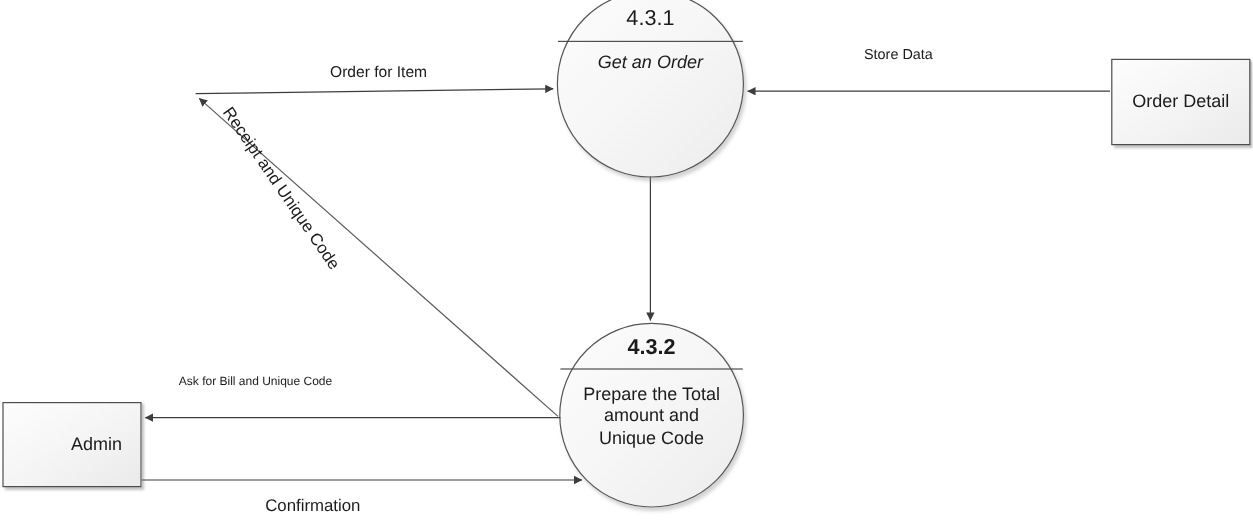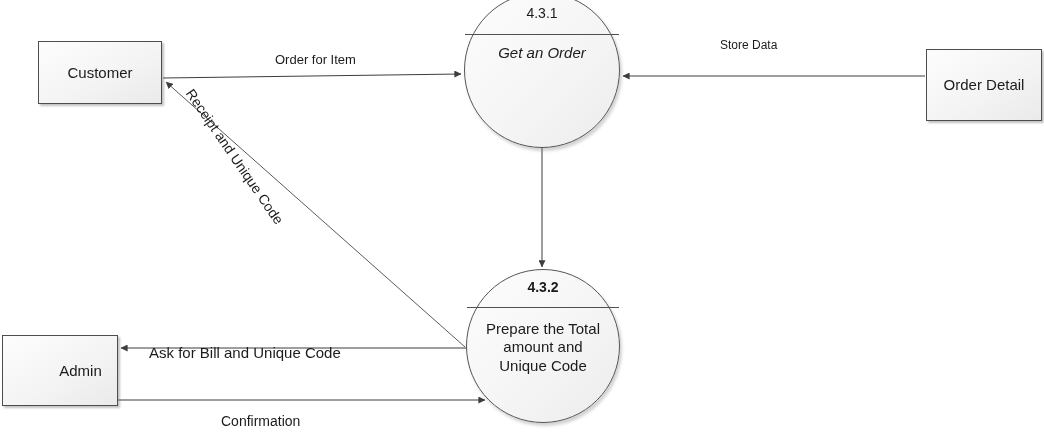--- a/index.html
+++ b/index.html
@@ -58,21 +58,21 @@
     left: 0;
     width: 100%;
     height: 0;
     border-top: 1px solid #4f4f4f;
   }
   .process .pid {
     position: absolute;
     left: 0;
     width: 100%;
     text-align: center;
-    font-size: 14px;
+    font-size: 18px;
     color: #1b1b1b;
   }
   .process .pname {
     position: absolute;
     left: 10%;
     width: 80%;
     text-align: center;
     font-size: 15px;
     line-height: 1.22;
     color: #1b1b1b;
@@ -94,21 +94,21 @@
 
   
   .flow-label {
     position: absolute;
     font-size: 13px;
     color: #1b1b1b;
     white-space: nowrap;
   }
   #label-order-for-item   { left: 275px; top: 52px; }
   #label-store-data       { left: 720px; top: 38px; font-size: 12px; }
-  #label-ask-for-bill     { left: 149px; top: 344px; font-size: 15px; }
+  #label-ask-for-bill     { left: 149px; top: 313px; font-size: 10px; }
   #label-confirmation     { left: 221px; top: 413px; font-size: 14px; }
   #label-receipt-unique   {
     left: 196px;
     top: 86px;
     font-size: 14px;
     transform-origin: 0 0;
     transform: rotate(55.5deg);
   }
 </style>
 </head>
@@ -129,23 +129,20 @@
 
     <line x1="465" y1="347" x2="166" y2="82" stroke="#5a5a5a" stroke-width="1" marker-end="url(#arrow)"></line>
 
     <line x1="542" y1="146" x2="542" y2="267" stroke="#3d3d3d" stroke-width="1" marker-end="url(#arrow)"></line>
 
     <line x1="468" y1="348" x2="121" y2="348" stroke="#3d3d3d" stroke-width="1" marker-end="url(#arrow)"></line>
 
     <polyline points="118,400 485,400" fill="none" stroke="#3d3d3d" stroke-width="1" marker-end="url(#arrow)"></polyline>
   </svg>
 
-  <div class="entity" id="entity-customer">
-    <span>Customer</span>
-  </div>
 
   <div class="entity" id="entity-order-detail">
     <span>Order Detail</span>
   </div>
 
   <div class="entity" id="entity-admin">
     <span>Admin</span>
   </div>
 
   <div class="process" id="process-431">

